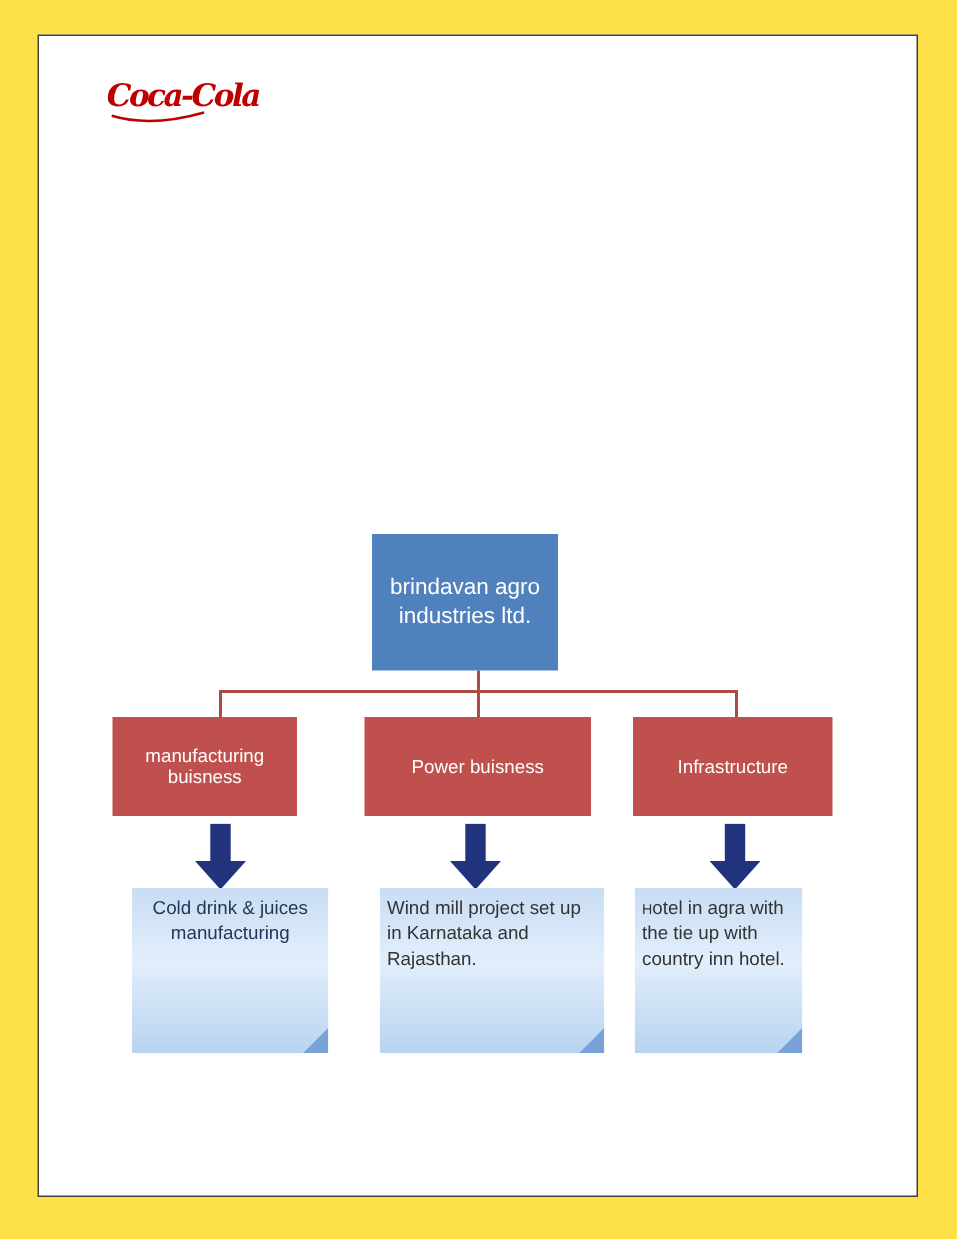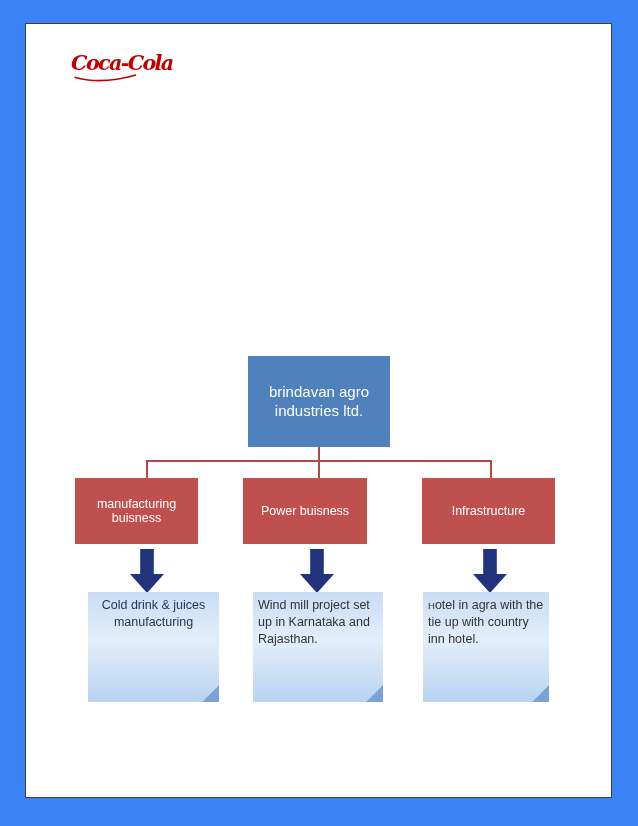--- a/index.html
+++ b/index.html
@@ -1,39 +1,39 @@
 <!DOCTYPE html>
 <html><head>
 <meta charset="utf-8">
 <style>
   html, body { margin: 0; padding: 0; background: #ffffff; }
   .canvas {
     position: relative;
     width: 638px;
     height: 826px;
-    background: #3b82f6;
+    background: #fde047;
     font-family: "Liberation Sans", sans-serif;
     overflow: hidden;
   }
   .page-border {
     position: absolute;
     left: 25px; top: 23px;
     width: 585px; height: 773px;
     border: 1px solid #3f3f3f;
     background: #ffffff;
   }
   .logo {
     position: absolute;
     left: 70px; top: 38px;
     width: 112px; height: 56px;
   }
   .root-box {
     position: absolute;
     left: 248px; top: 356px;
-    width: 142px; height: 91px;
+    width: 124px; height: 91px;
     background: #4f81bd;
     color: #ffffff;
     display: flex;
     align-items: center;
     justify-content: center;
     text-align: center;
     font-size: 15px;
     line-height: 1.25;
     padding: 0 8px;
     box-sizing: border-box;
@@ -49,40 +49,40 @@
     color: #ffffff;
     display: flex;
     align-items: center;
     justify-content: center;
     text-align: center;
     font-size: 12.5px;
     box-sizing: border-box;
     padding: 0 4px;
   }
   .b1 { left: 75px;  width: 123px; }
-  .b2 { left: 243px; width: 124px; }
+  .b2 { left: 243px; width: 151px; }
   .b3 { left: 422px; width: 133px; }
   .down-arrow {
     position: absolute;
     top: 549px;
     width: 34px; height: 44px;
     background: #20337c;
     clip-path: polygon(30% 0, 70% 0, 70% 57%, 100% 57%, 50% 100%, 0 57%, 30% 57%);
   }
   .a1 { left: 130px; }
   .a2 { left: 300px; }
   .a3 { left: 473px; }
   .note {
     position: absolute;
     top: 592px;
     height: 110px;
   }
   .n1 { left: 88px;  width: 131px; border-radius: 12px; }
-  .n2 { left: 253px; width: 130px; }
-  .n3 { left: 423px; width: 126px; }
+  .n2 { left: 253px; width: 130px; padding-left: 20px; }
+  .n3 { left: 423px; width: 112px; }
   .note-bg {
     position: absolute;
     left: 0; top: 0; right: 0; bottom: 0;
     background: linear-gradient(180deg, #c9ddf4 0%, #e2eefb 45%, #b8d3f0 100%);
     clip-path: polygon(0 0, 100% 0, 100% calc(100% - 17px), calc(100% - 17px) 100%, 0 100%);
   }
   .note-fold {
     position: absolute;
     right: 0; bottom: 0;
     width: 17px; height: 17px;

